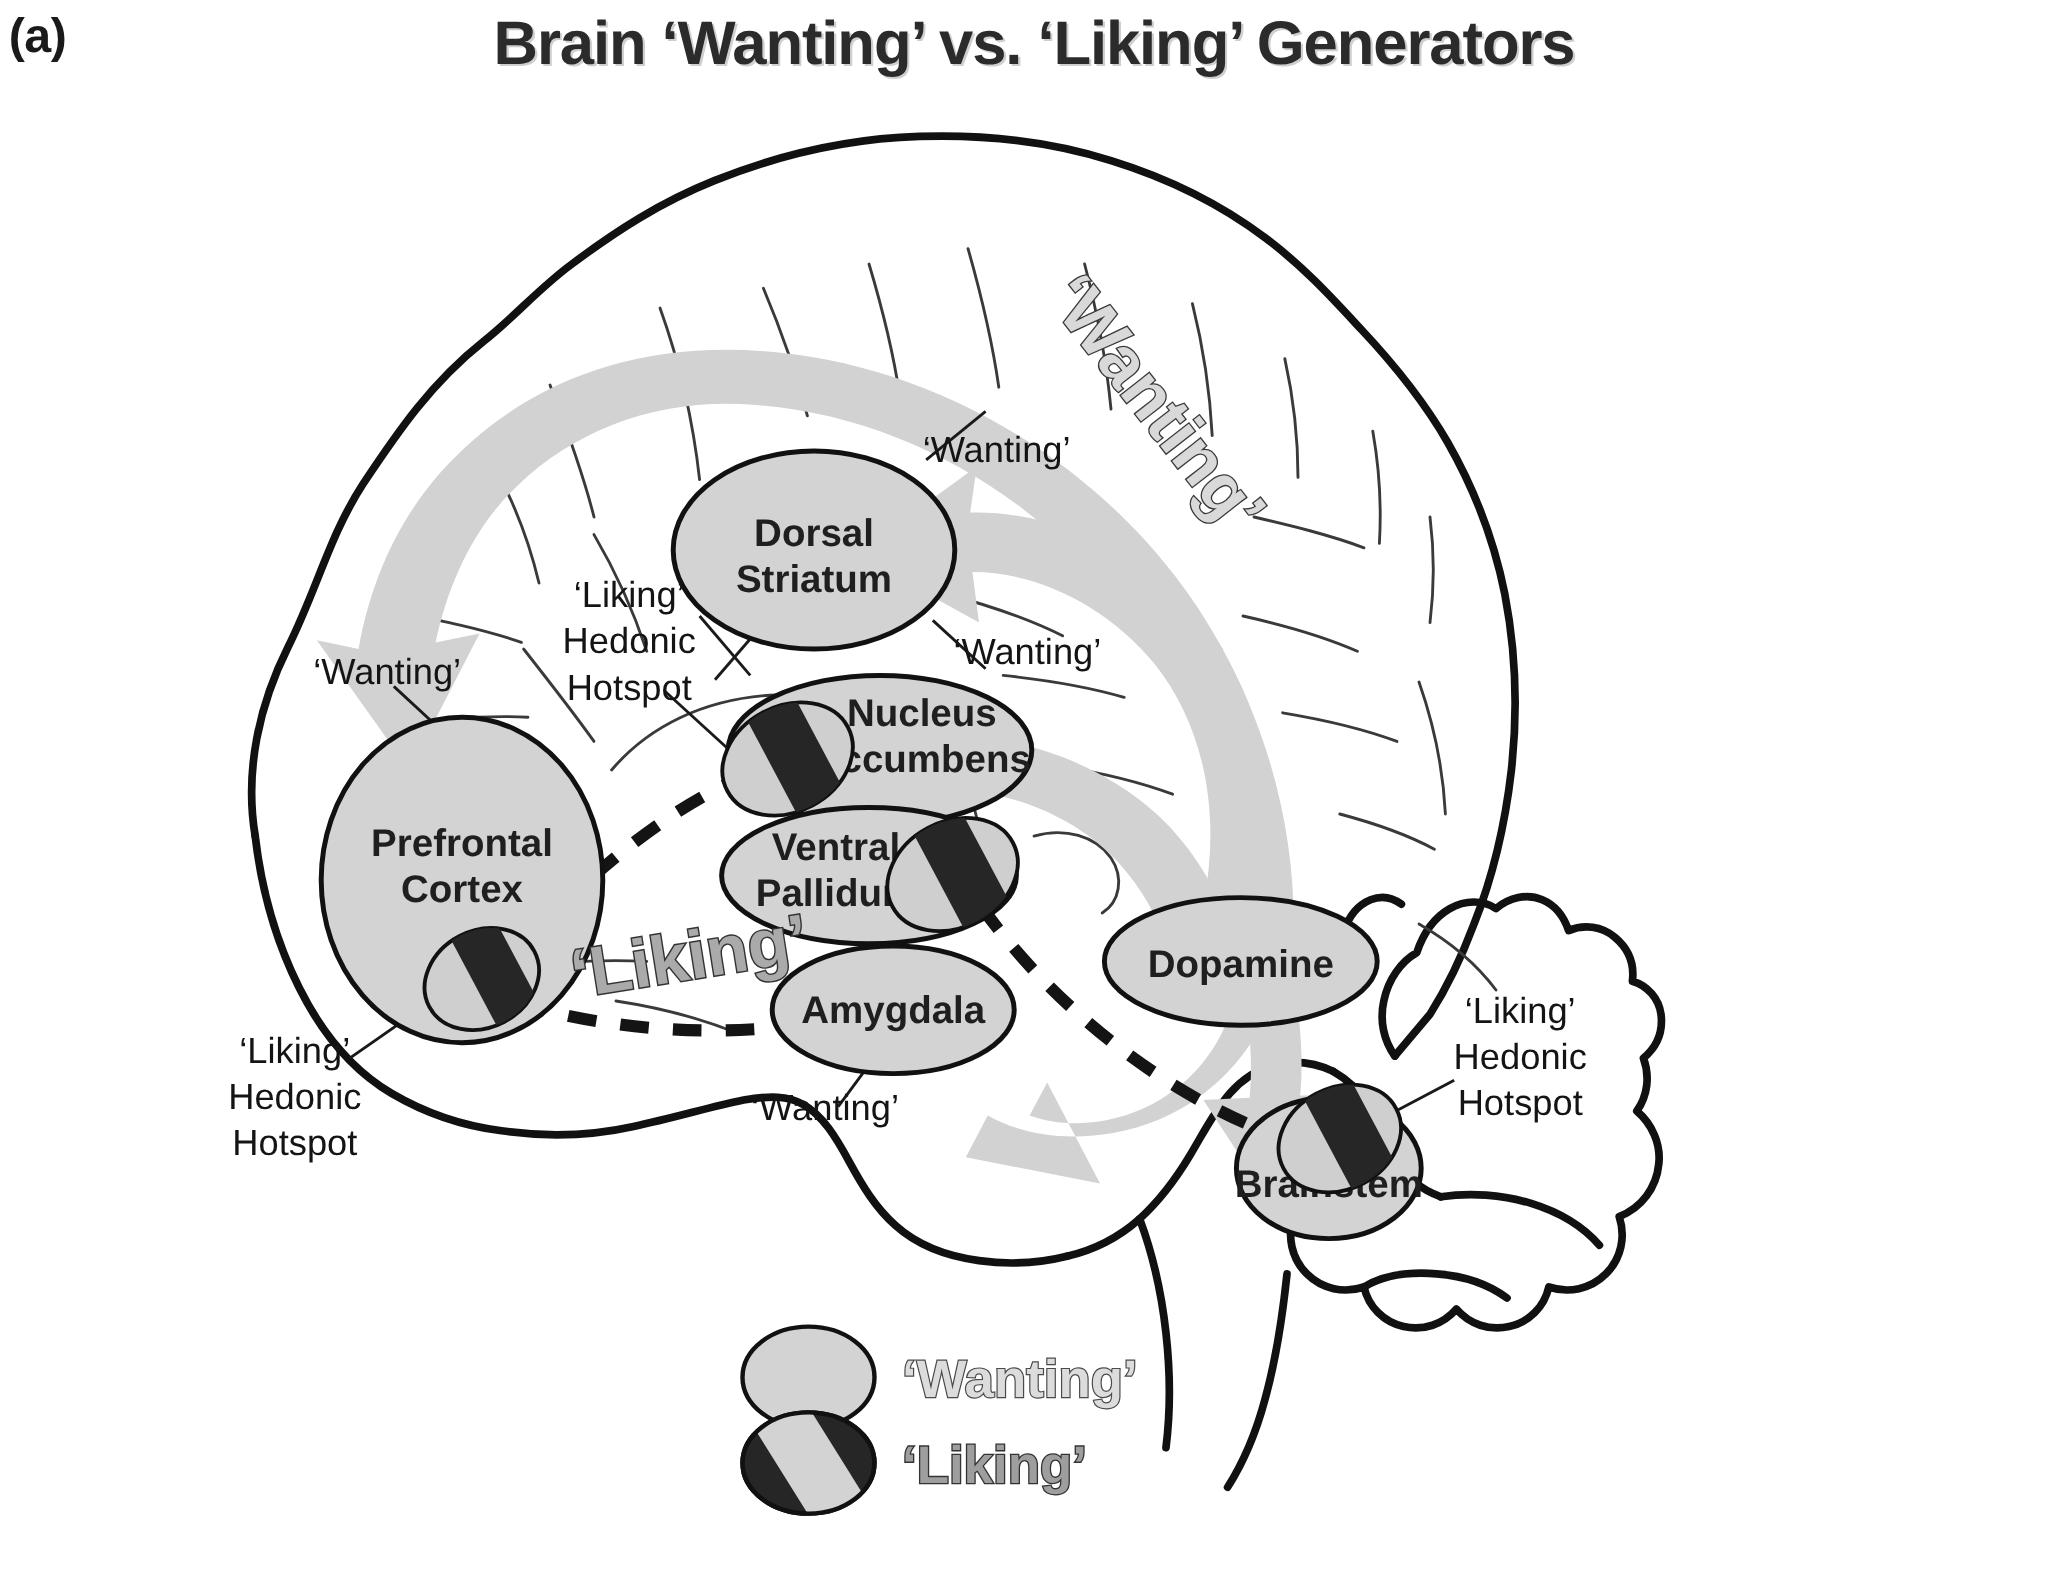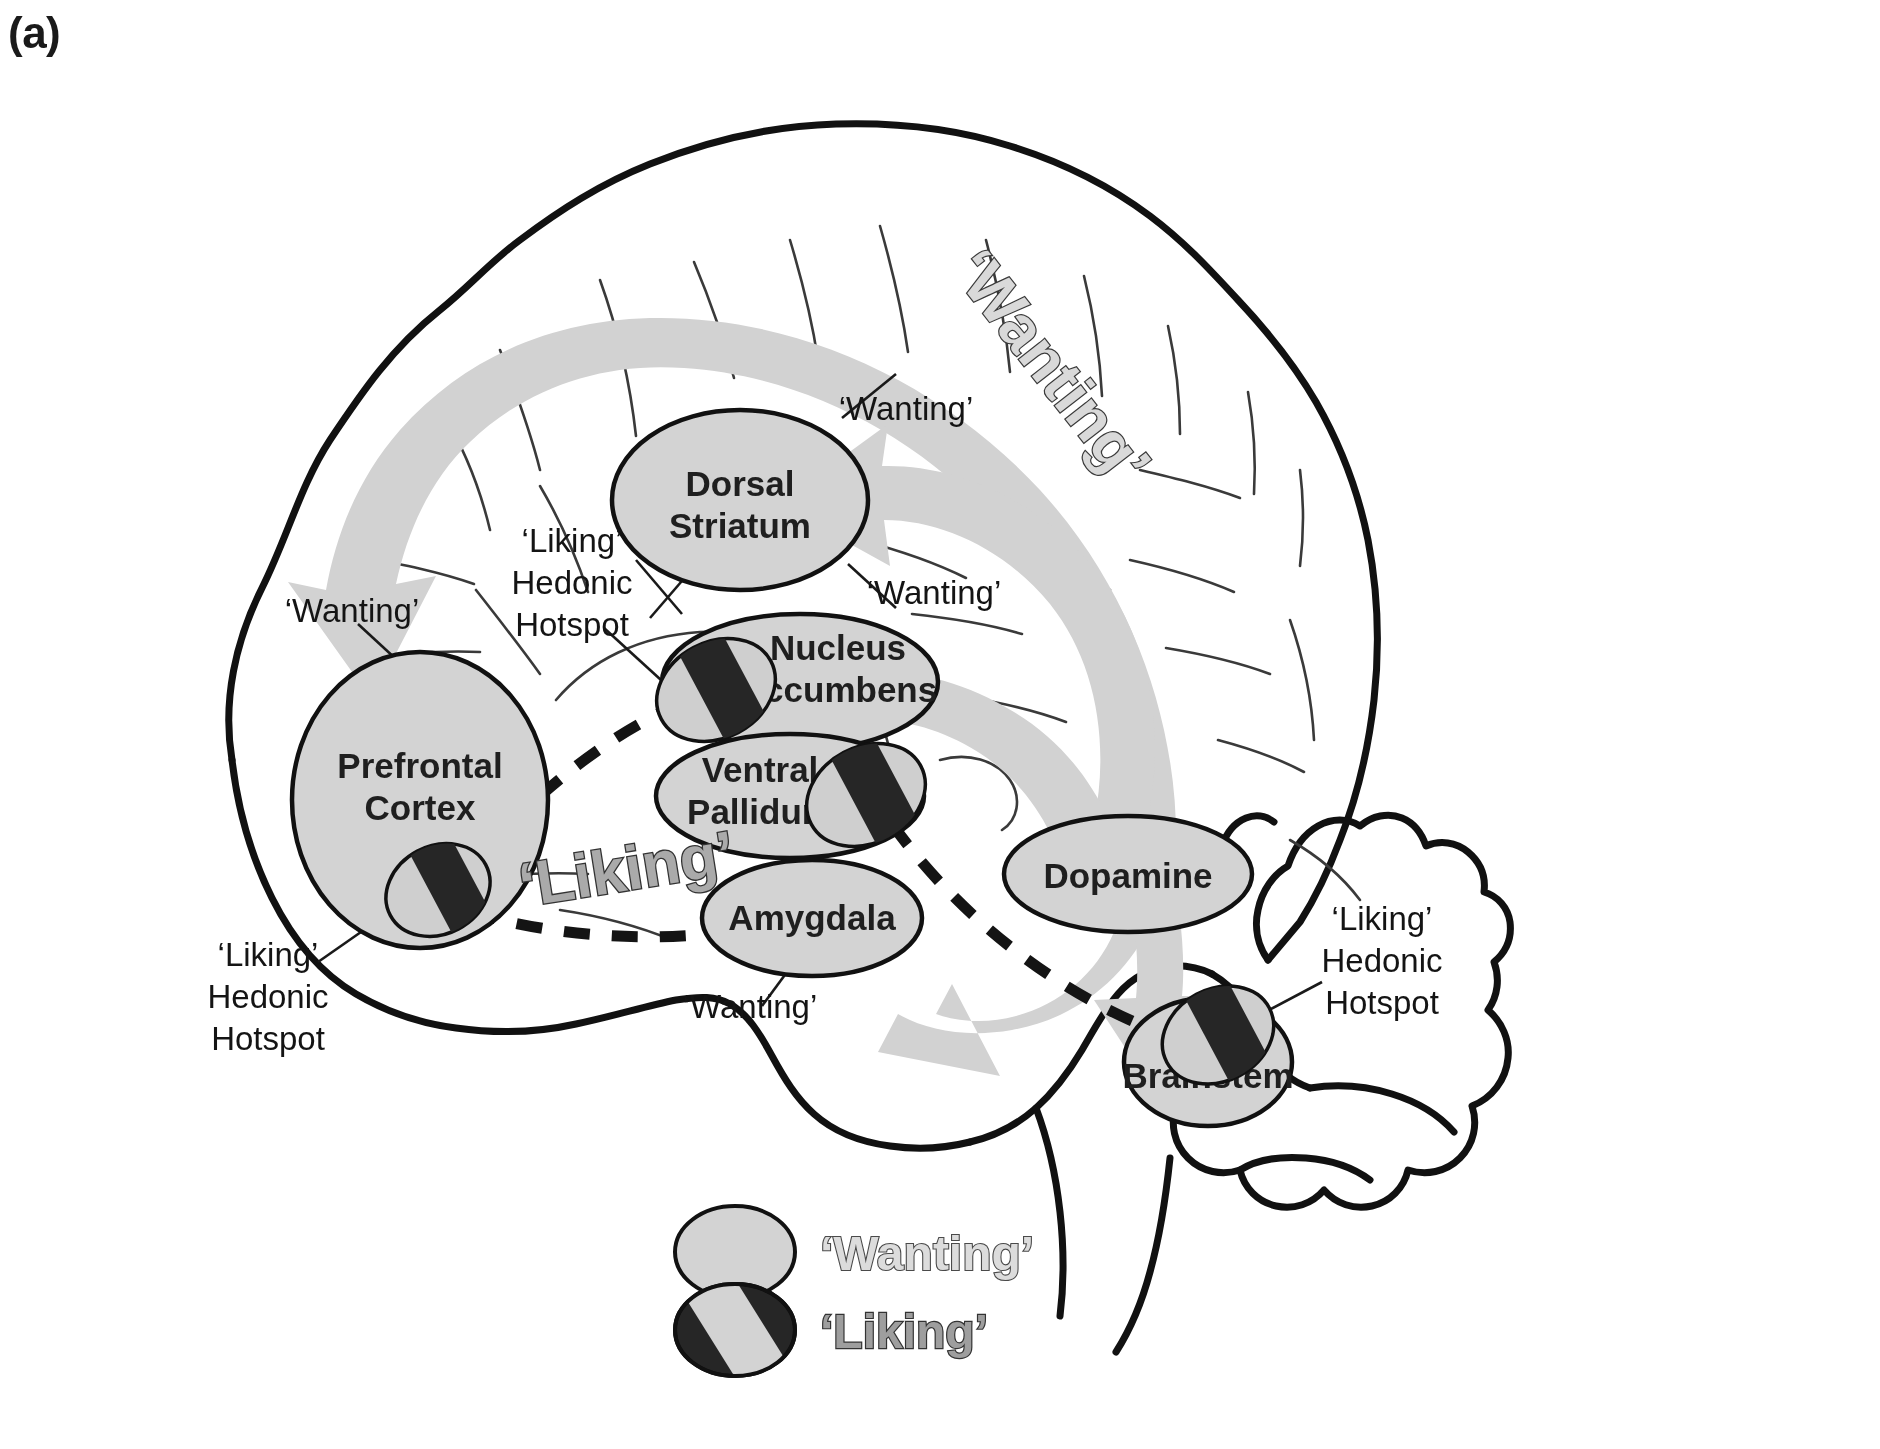--- a/index.html
+++ b/index.html
@@ -105,20 +105,21 @@
     stroke-width: 2.4;
     paint-order: stroke fill;
   }
 </style>
 </head>
 <body>
 
 <div id="figure-root">
 
   <div class="panel-letter">(a)</div>
+  <div class="fig-title">Brain ‘Wanting’ vs. ‘Liking’ Generators</div>
 
   <svg id="brain-canvas" viewBox="0 0 1880 1449">
     <defs>
       <pattern id="likeStripe" patternUnits="userSpaceOnUse" width="200" height="200">
         <rect width="200" height="200" fill="#d3d3d3"></rect>
       </pattern>
       <clipPath id="clipAcc">
           <ellipse cx="716" cy="690" rx="62" ry="48" transform="rotate(-28 716 690)"></ellipse>
         </clipPath>
       <clipPath id="clipVP">

